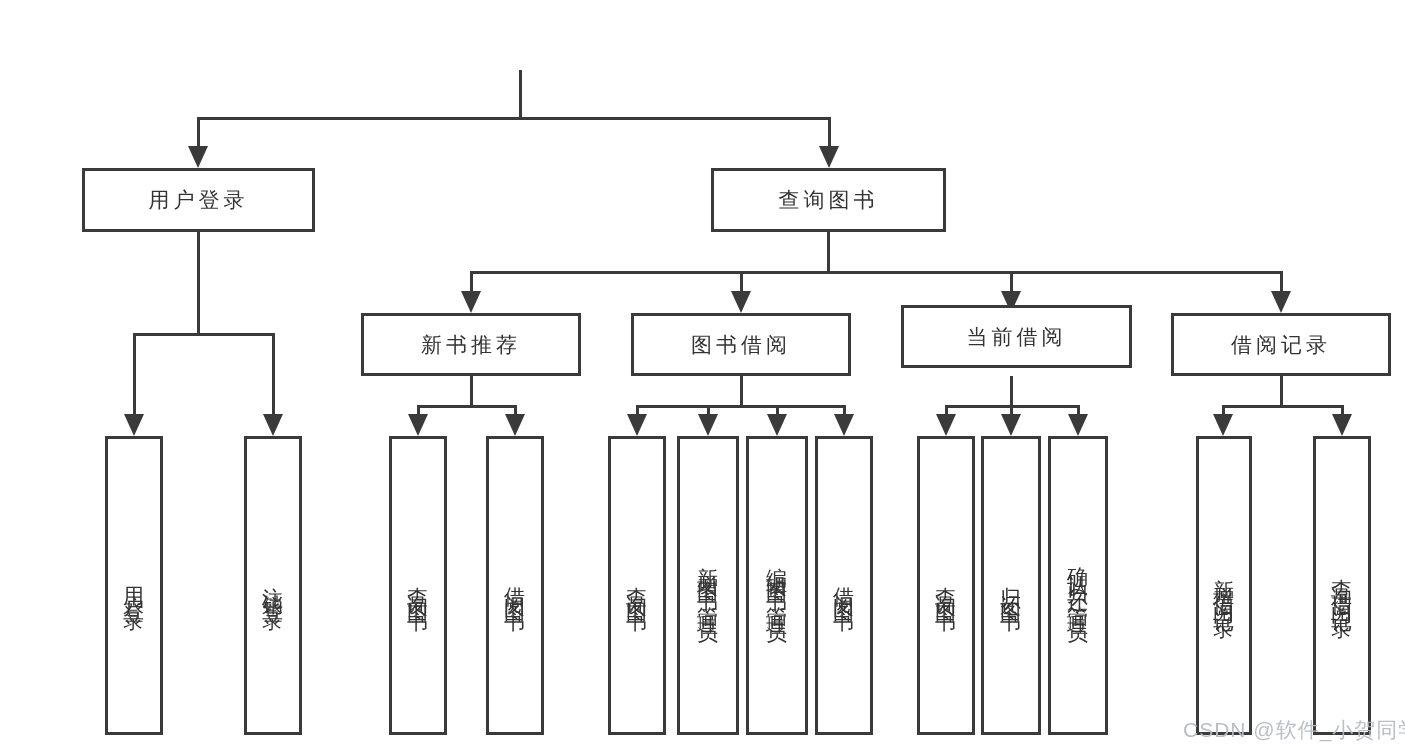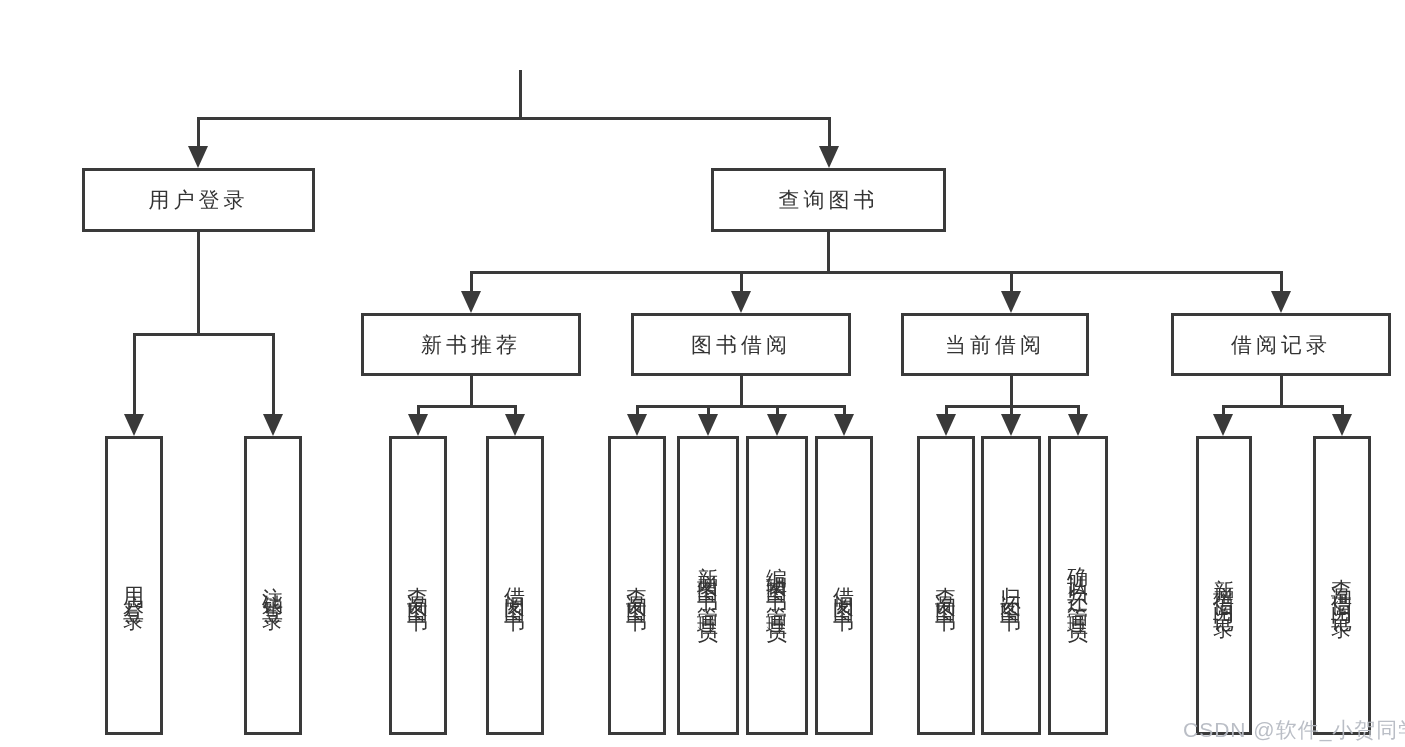--- a/index.html
+++ b/index.html
@@ -74,21 +74,21 @@
   <div class="vl" style="left:740px;top:271px;height:22px;"></div>
   <div class="vl" style="left:1010px;top:271px;height:22px;"></div>
   <div class="vl" style="left:1280px;top:271px;height:22px;"></div>
   <div class="tri" style="left:461px;top:291px;"></div>
   <div class="tri" style="left:731px;top:291px;"></div>
   <div class="tri" style="left:1001px;top:291px;"></div>
   <div class="tri" style="left:1271px;top:291px;"></div>
 
   <div class="box" style="left:631px;top:313px;width:220px;height:63px;">图书借阅</div>
   <div class="box" style="left:361px;top:313px;width:220px;height:63px;">新书推荐</div>
-  <div class="box" style="left:901px;top:313px;width:188px;height:63px;">当前借阅</div>
+  <div class="box" style="left:901px;top:305px;width:231px;height:63px;">当前借阅</div>
   <div class="box" style="left:1171px;top:313px;width:220px;height:63px;">借阅记录</div>
 
   <div class="vl" style="left:470px;top:376px;height:32px;"></div>
   <div class="hl" style="left:417px;top:405px;width:99px;"></div>
   <div class="vl" style="left:417px;top:405px;height:11px;"></div>
   <div class="vl" style="left:514px;top:405px;height:11px;"></div>
   <div class="tri" style="left:408px;top:414px;"></div>
   <div class="tri" style="left:505px;top:414px;"></div>
   <div class="vbox" style="left:389px;top:436px;width:58px;height:299px;">
     <span class="vtext">查询图书</span>

